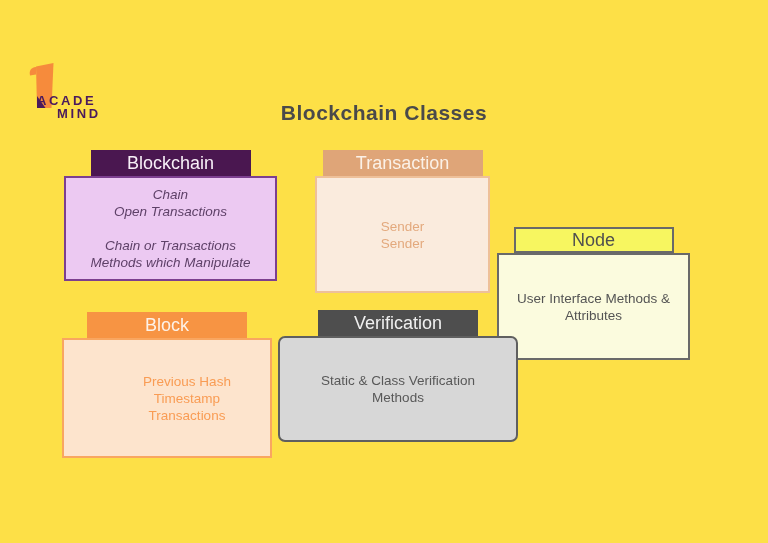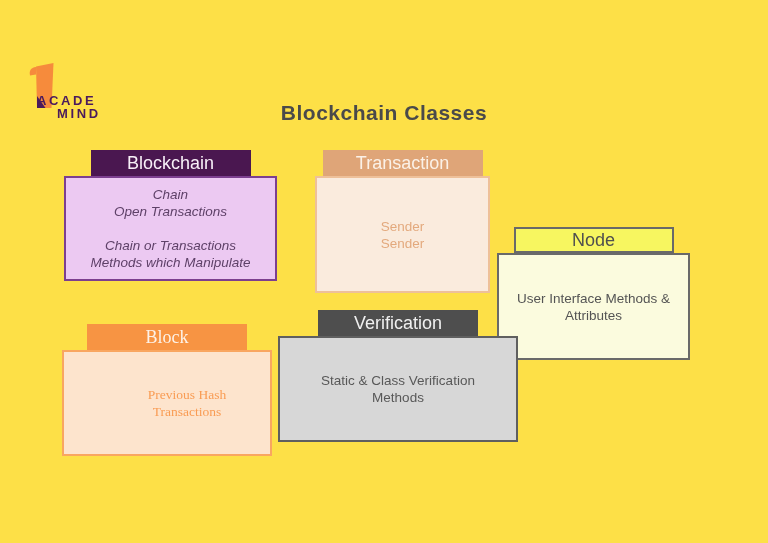--- a/index.html
+++ b/index.html
@@ -43,24 +43,24 @@
   }
   .para + .para { margin-top: 17px; }
 
   
   .f-blockchain   { left: 64px;  top: 150px; width: 213px; }
   .f-blockchain   .fbody { height: 105px; font-style: italic; }
   .f-transaction  { left: 278px; top: 150px; width: 212px; padding-left: 37px; }
   .f-transaction  .fbody { height: 117px; }
   .f-node         { left: 497px; top: 227px; width: 193px; }
   .f-node         .fbody { height: 107px; }
-  .f-block        { left: 62px;  top: 324px; width: 210px; font-family: Liberation Serif, serif; }
-  .f-block        .fbody { height: 106px; padding-left: 40px; }
+  .f-block        { left: 62px;  top: 312px; width: 210px; }
+  .f-block        .fbody { height: 120px; padding-left: 40px; }
   .f-verification { left: 278px; top: 310px; width: 240px; }
-  .f-verification .fbody { height: 106px; }
+  .f-verification .fbody { height: 106px; border-radius: 7px; }
 </style>
 </head>
 <body>
 
 <div class="page">
 
   <div class="logo">
     <svg width="92" height="64" viewBox="0 0 92 64">
       <g>
         <path d="M 8,7 C 2.5,7.5 1,11 2,15.5 L 8,14.5 Z" fill="#f68b3c"></path>
@@ -101,20 +101,21 @@
     <div class="fbody">
       <div>User Interface Methods &amp;</div>
       <div>Attributes</div>
     </div>
   </div>
 
   <div class="folder f-block" style="--tab-bg: #f79443; --tab-text: #fdf2e8; --body-bg: #fde4cd; --body-border: #f9a660; --body-text: #f99c54;">
     <div class="tab">Block</div>
     <div class="fbody">
       <div>Previous Hash</div>
+      <div>Timestamp</div>
       <div>Transactions</div>
     </div>
   </div>
 
   <div class="folder f-verification" style="--tab-bg: #4e4e4e; --tab-text: #f0f0f0; --body-bg: #d7d7d7; --body-border: #5f5f5f; --body-text: #585858;">
     <div class="tab">Verification</div>
     <div class="fbody">
       <div>Static &amp; Class Verification</div>
       <div>Methods</div>
     </div>

